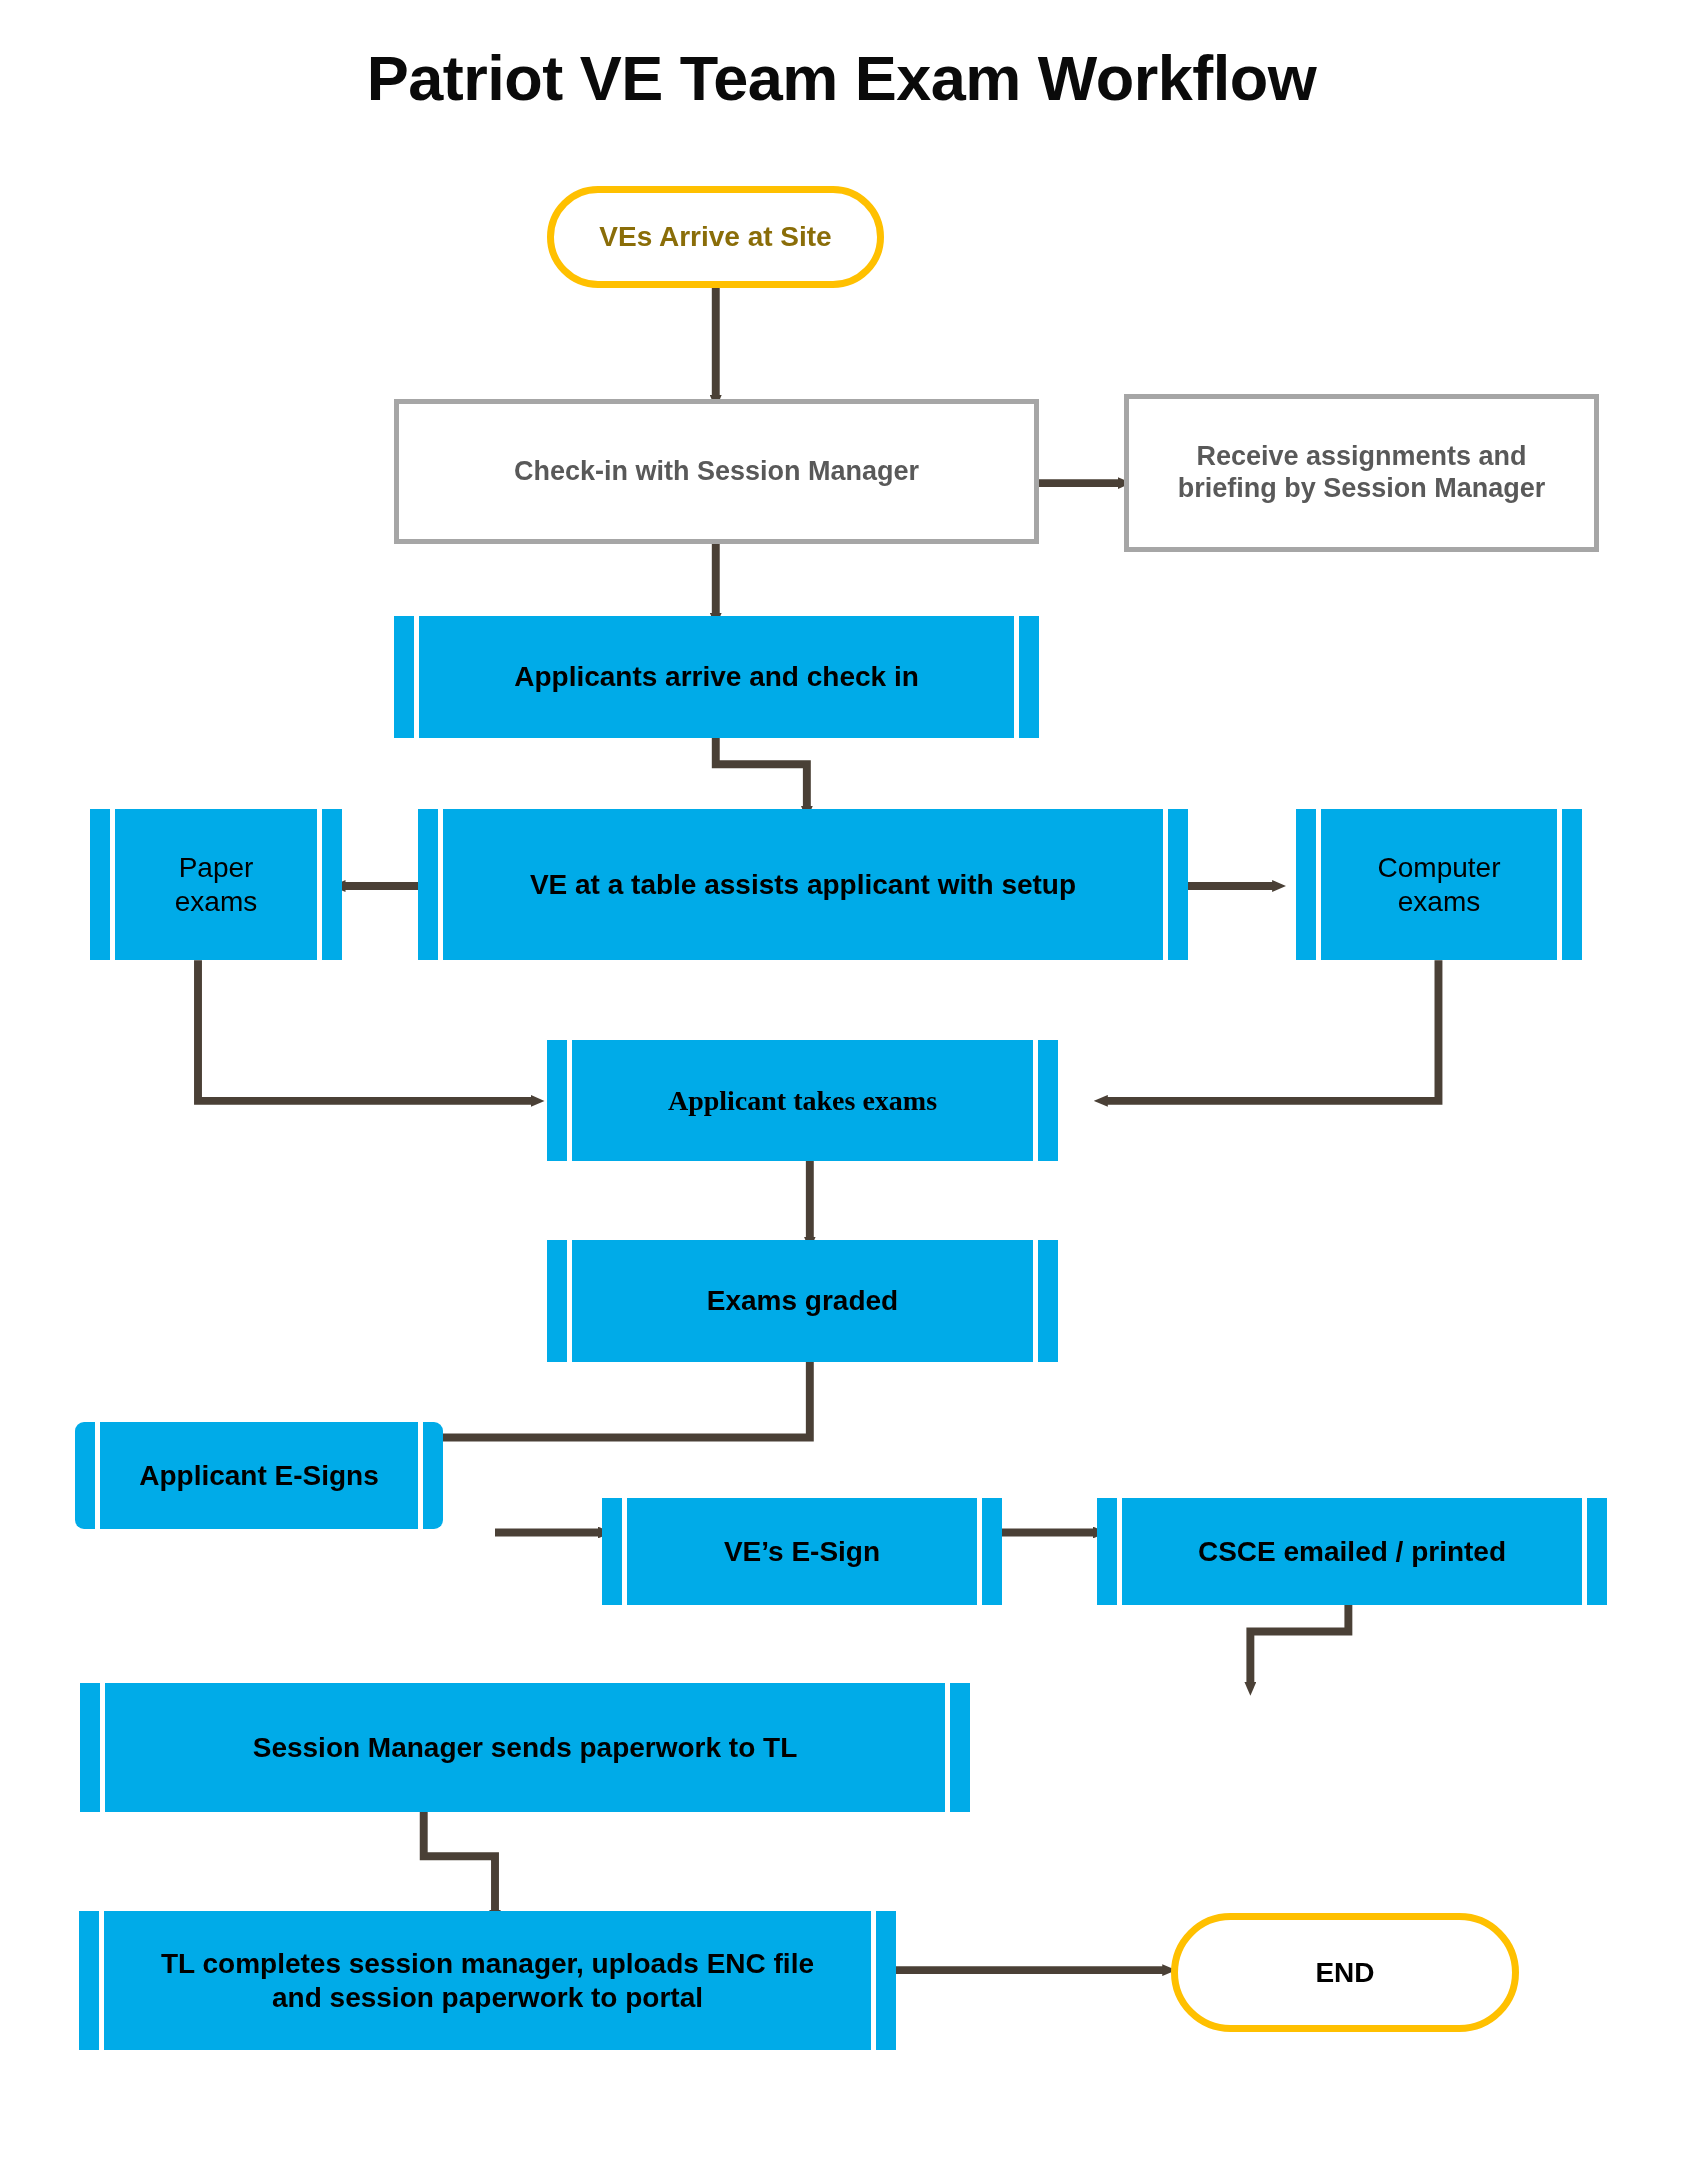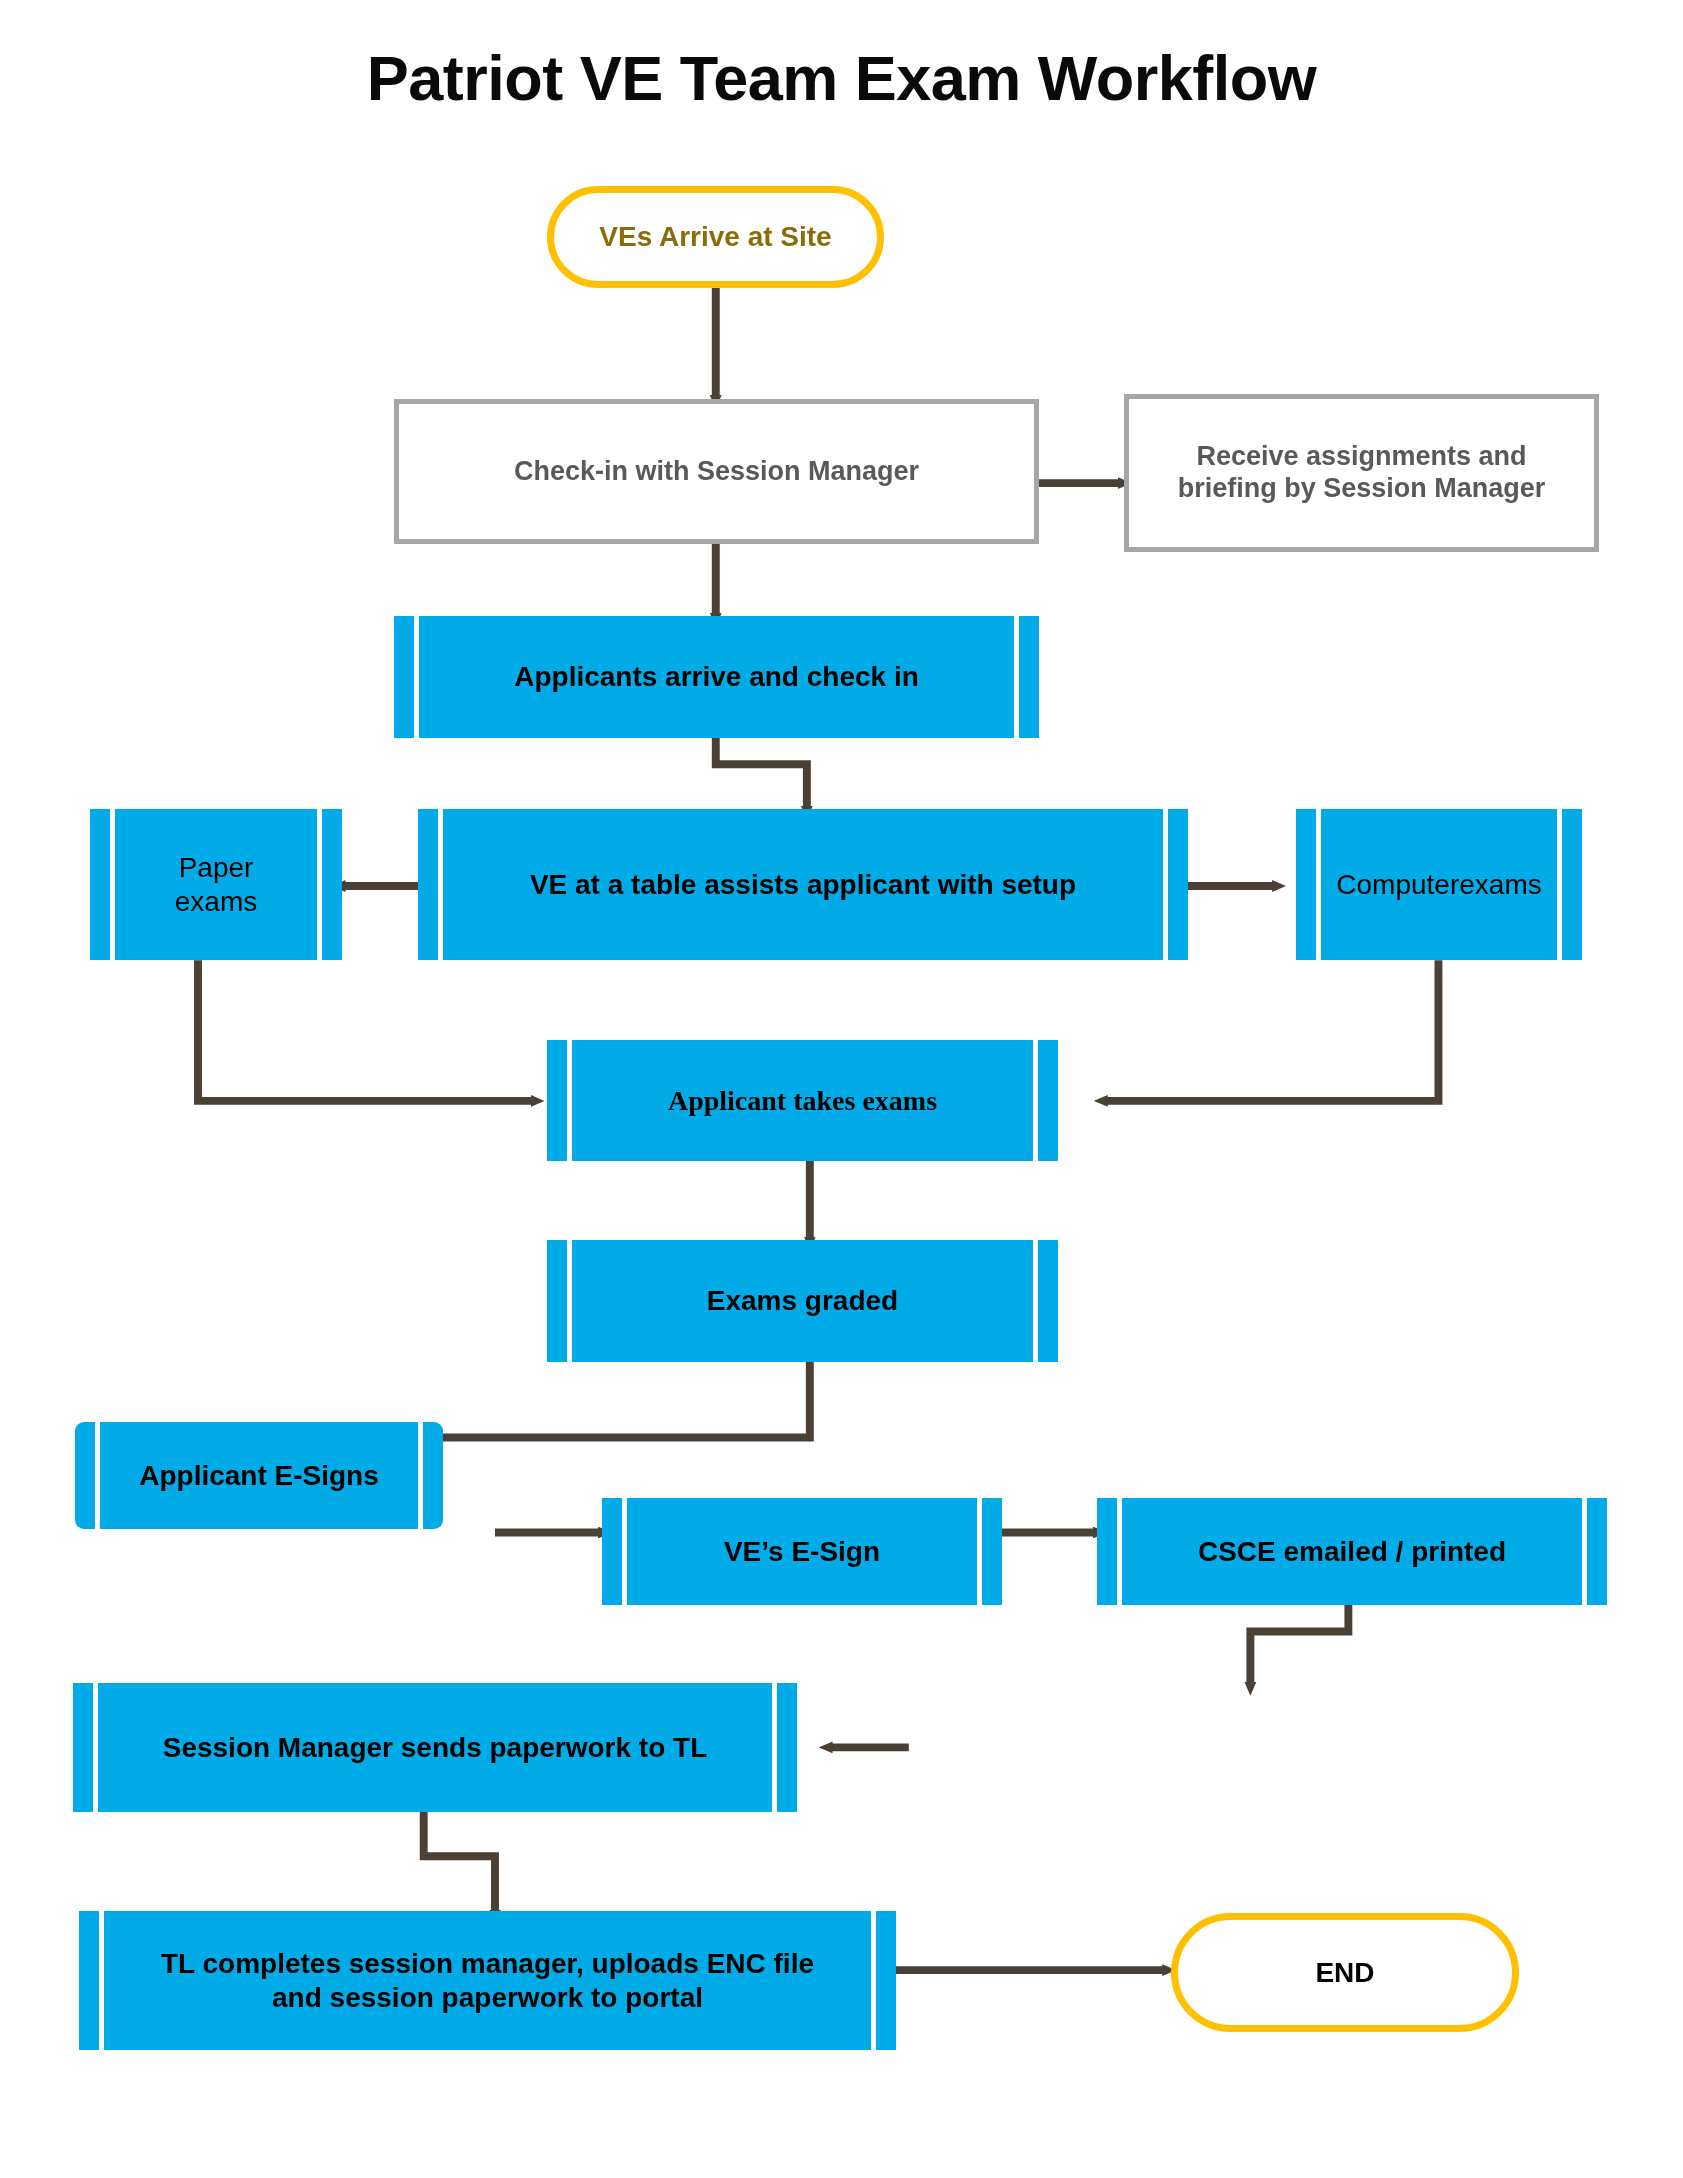--- a/index.html
+++ b/index.html
@@ -166,21 +166,21 @@
     <span class="txt">Paper</span>
     <span class="txt">exams</span>
   </div>
 
   <div class="node blue" style="left:418px; top:809px; width:770px; height:151px;">
     <span class="bar-l"></span>
     <span class="bar-r"></span>
     <span class="txt">VE at a table assists applicant with setup</span>
   </div>
 
-  <div class="node blue light" style="left:1278px; top:809px; width:286px; height:151px; flex-direction:row;">
+  <div class="node blue light" style="left:1278px; top:809px; width:286px; height:151px; flex-direction:column;">
     <span class="bar-l"></span>
     <span class="bar-r"></span>
     <span class="txt">Computer</span>
     <span class="txt">exams</span>
   </div>
 
   <div class="node blue" style="left:547px; top:1040px; width:511px; height:121px;font-family:Liberation Serif, serif;">
     <span class="bar-l"></span>
     <span class="bar-r"></span>
     <span class="txt">Applicant takes exams</span>
@@ -204,21 +204,21 @@
     <span class="txt">VE’s E-Sign</span>
   </div>
 
   <div class="node blue" style="left:1097px; top:1498px; width:510px; height:107px;">
     <span class="bar-l"></span>
     <span class="bar-r"></span>
     <span class="txt">CSCE emailed / printed</span>
   </div>
 
 
-  <div class="node blue" style="left:73px; top:1683px; width:724px; height:129px;">
+  <div class="node blue" style="left:80px; top:1683px; width:890px; height:129px;">
     <span class="bar-l"></span>
     <span class="bar-r"></span>
     <span class="txt">Session Manager sends paperwork to TL</span>
   </div>
 
   <div class="node blue" style="left:79px; top:1911px; width:817px; height:139px; flex-direction:column;">
     <span class="bar-l"></span>
     <span class="bar-r"></span>
     <span class="txt">TL completes session manager, uploads ENC file</span>
     <span class="txt">and session paperwork to portal</span>

